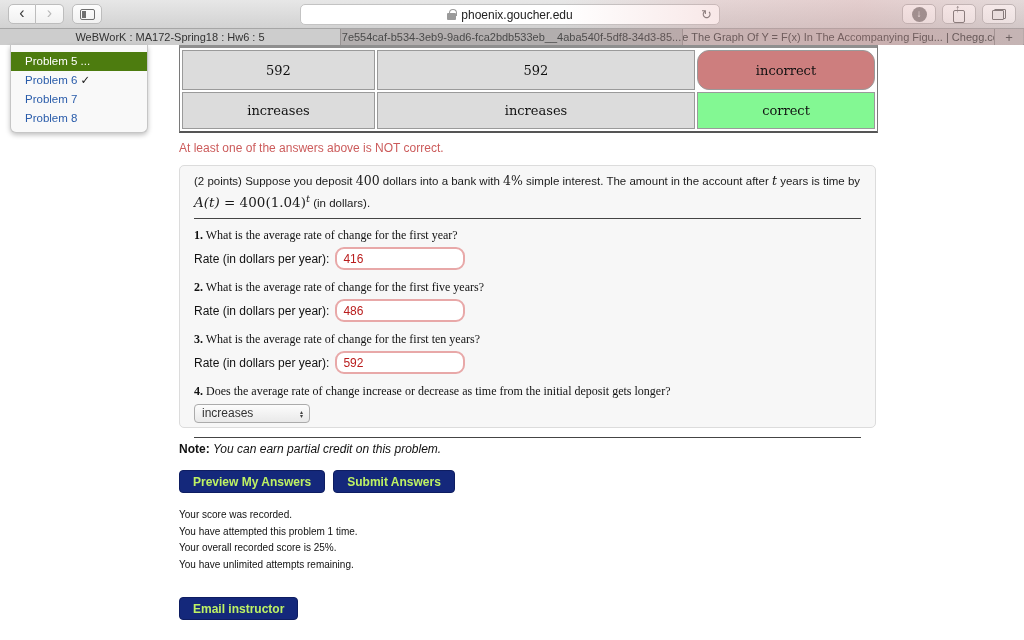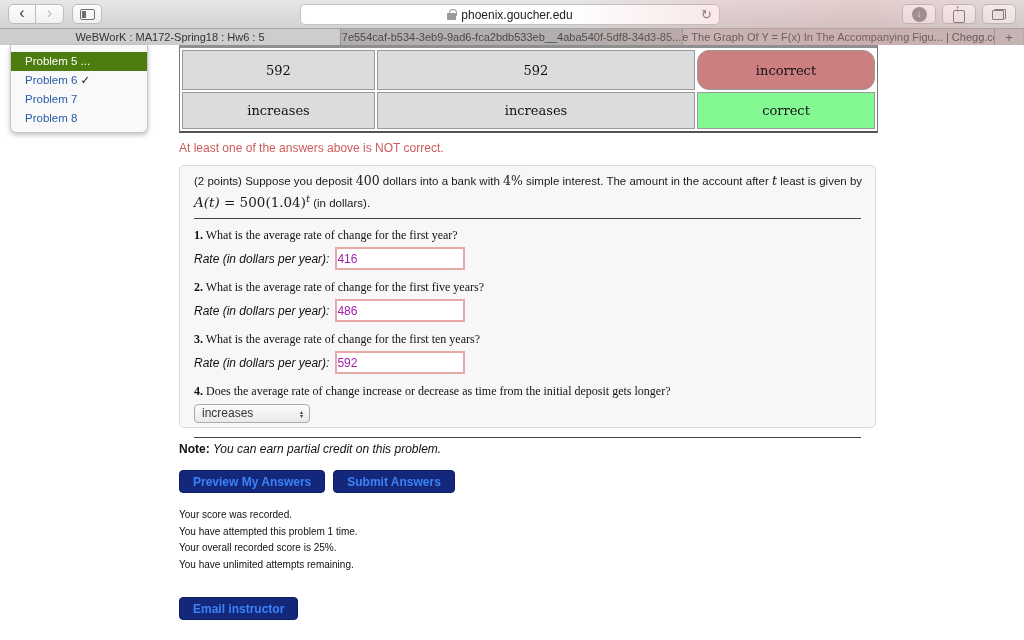--- a/index.html
+++ b/index.html
@@ -70,35 +70,35 @@
   .stmt { font-size:11.5px; color:#1a1a1a; white-space:nowrap; line-height:16px; }
   .serif { font-family:"DejaVu Serif", serif; font-size:12.5px; }
   .mvar { font-family:"DejaVu Serif", serif; font-style:italic; font-size:12.5px; }
   .formula-line { font-size:11.5px; color:#1a1a1a; line-height:18px; margin-top:1px; }
   .formula-line .serif, .formula-line .mvar { font-size:13.5px; }
   .formula-line sup { font-size:10px; font-style:italic; font-family:"DejaVu Serif", serif; }
   .box-hr { border:none; border-top:1px solid #444; margin:6px 0 0 0; }
   .q-line { margin-top:9px; font-size:12px; color:#111; line-height:15px;font-family:Liberation Serif, serif; }
   .q-num { font-weight:bold; }
   .answer-row { margin-top:4px; display:flex; align-items:center; height:24px; }
-  .answer-label { font-size:12px; color:#111; margin-right:6px;font-style:italic; }
-  .answer-input { width:130px; height:23px; border:2px solid #e8a8a8; border-radius:0; 
-    font-size:12px; color:#a21caf; background:#fff; font-family:"Liberation Sans", sans-serif; }
+  .answer-label { font-size:12px; color:#111; margin-right:6px; }
+  .answer-input { width:130px; height:23px; border:2px solid #e8a8a8; border-radius:9px; padding-left:6px;
+    font-size:12px; color:#b91c1c; background:#fff; font-family:"Liberation Sans", sans-serif; }
   .dropdown { margin-top:5px; width:116px; height:19px; background:linear-gradient(#fcfcfc,#e9e9e9); border:1px solid #ababab;
     border-radius:4px; display:flex; align-items:center; font-size:12px; color:#333; padding-left:7px; position:relative; }
   .dd-arrows { position:absolute; right:6px; top:0; height:19px; display:flex; flex-direction:column; justify-content:center;
     font-size:6px; color:#444; line-height:4.5px; }
   .bottom-hr { border:none; border-top:1px solid #444; margin-top:14px; }
 
   .note-line { margin-top:14px; font-size:12px; color:#111; }
   .note-prefix { font-weight:bold; }
   .note-text { font-style:italic; }
 
   .btn-row { margin-top:14px; display:flex; gap:8px; }
-  .navy-btn { background:#14287b; color:#3b82f6; font-weight:bold; font-size:12px; font-family:"Liberation Sans", sans-serif;
+  .navy-btn { background:#14287b; color:#bef264; font-weight:bold; font-size:12px; font-family:"Liberation Sans", sans-serif;
     border:1px solid #0e1d61; border-radius:4px; height:23px; padding:0 13px; cursor:default; }
 
   .score-block { margin-top:14px; font-size:10px; color:#111; line-height:16.5px; }
   .email-row { margin-top:24px; }
 </style>
 </head>
 <body>
 
 <div>
   <div class="toolbar">
@@ -174,24 +174,24 @@
 
       <div class="problem-box">
         <div class="stmt">
           <span>(2 points)</span>
           <span>Suppose you deposit</span>
           <span class="serif">400</span>
           <span>dollars into a bank with</span>
           <span class="serif">4%</span>
           <span>simple interest. The amount in the account after</span>
           <span class="mvar">t</span>
-          <span>least is given by</span>
+          <span>years is time by</span>
         </div>
         <div class="formula-line">
-          <span class="mvar">A(t)</span><span class="serif"> = 500(1.04)</span><sup>t</sup>
+          <span class="mvar">A(t)</span><span class="serif"> = 400(1.04)</span><sup>t</sup>
           <span>(in dollars).</span>
         </div>
         <hr class="box-hr">
 
         <div class="q-line">
           <span class="q-num">1.</span>
           <span>What is the average rate of change for the first year?</span>
         </div>
         <div class="answer-row">
           <span class="answer-label">Rate (in dollars per year):</span>

